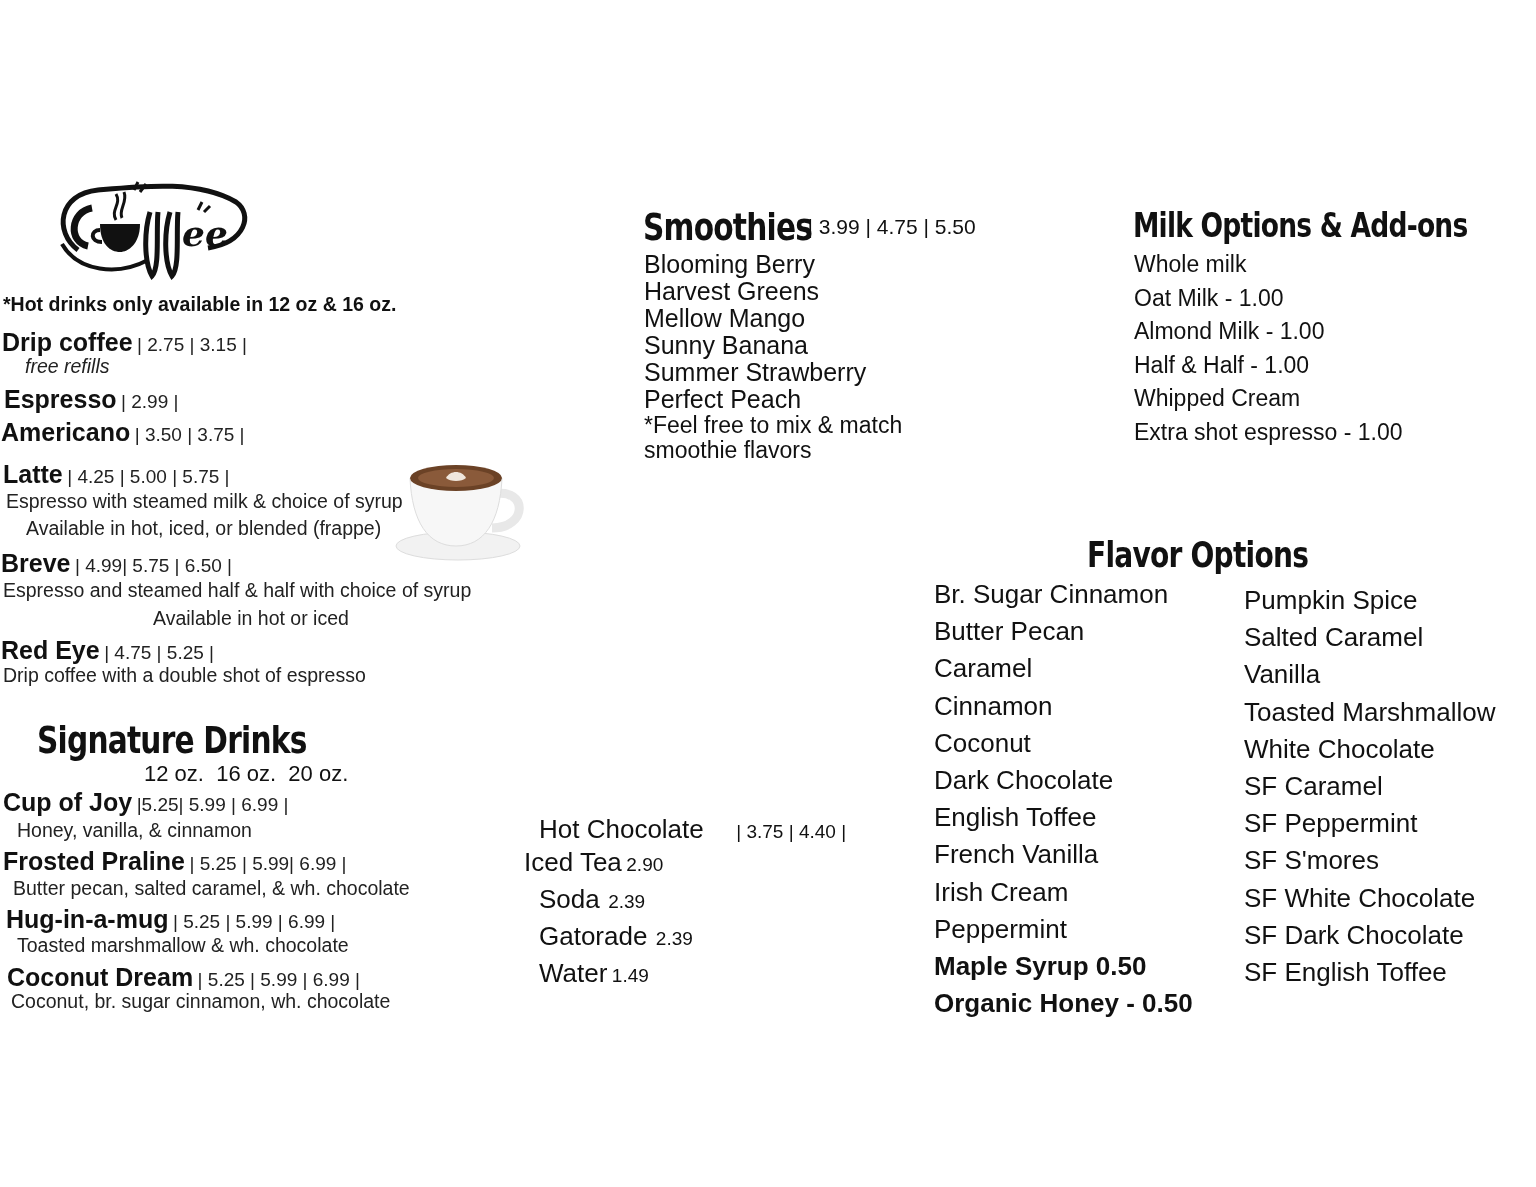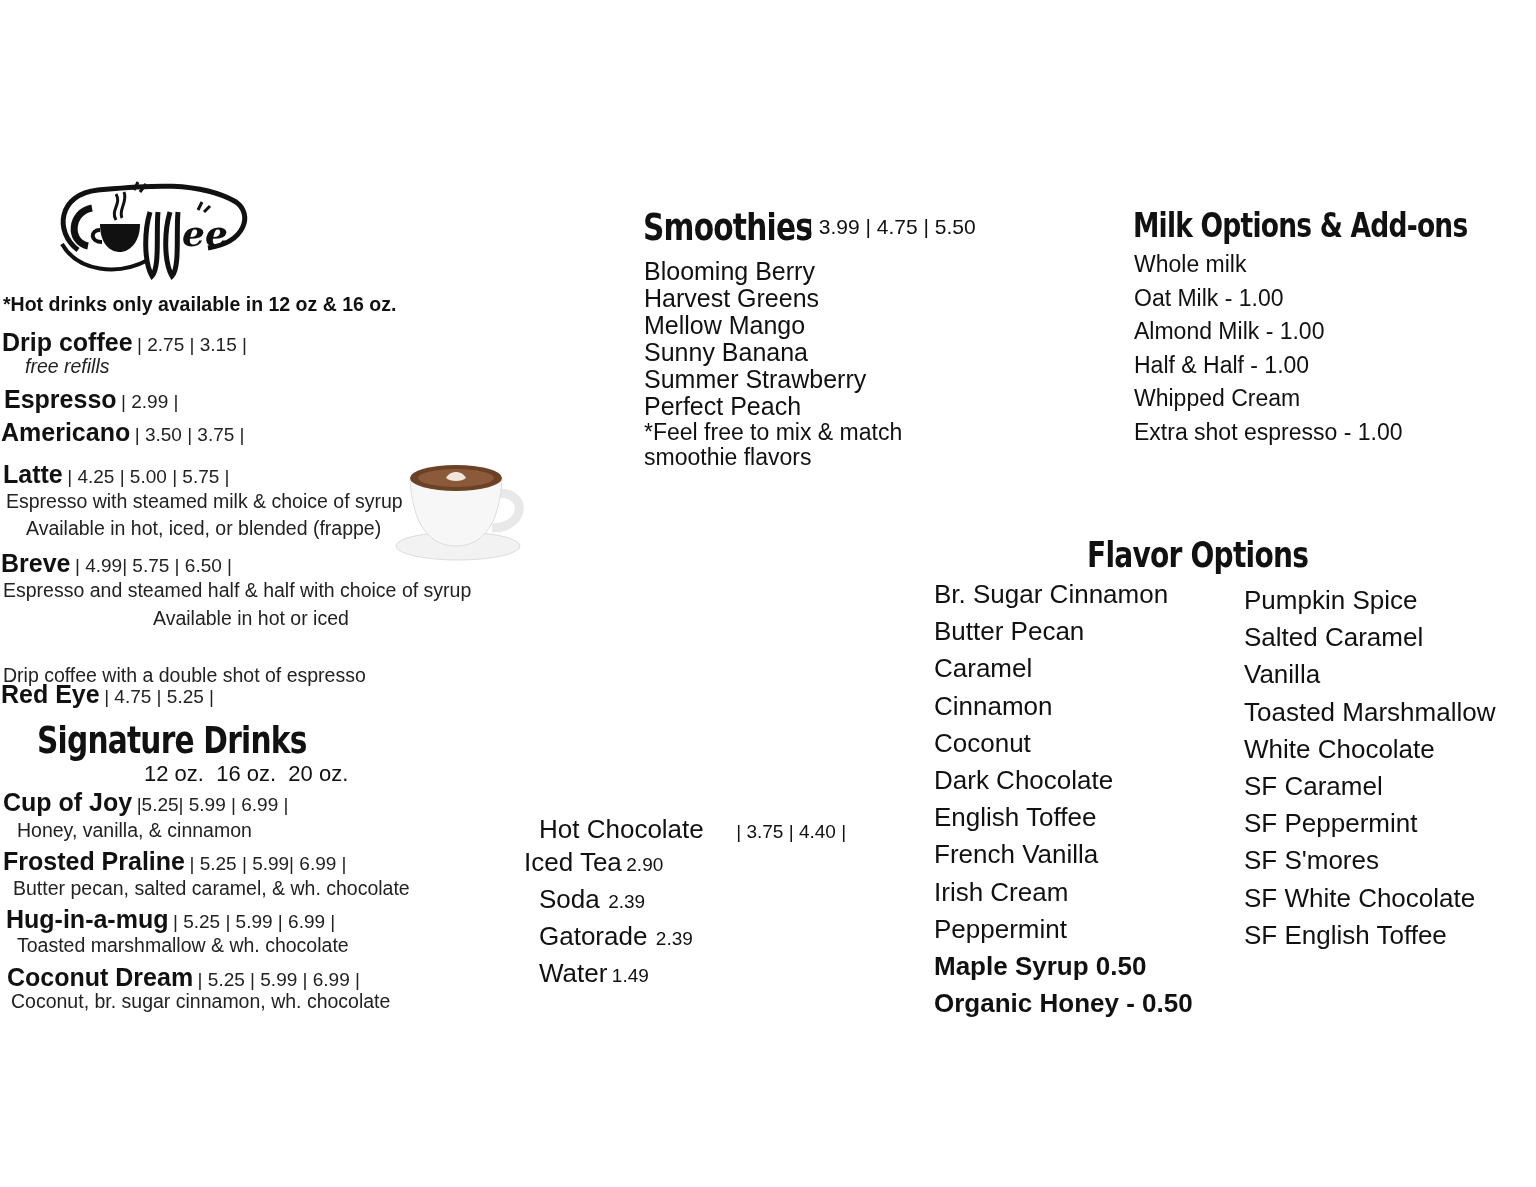--- a/index.html
+++ b/index.html
@@ -73,21 +73,21 @@
 <div class="abs desc" style="left:6px; top:490px;">Espresso with steamed milk &amp; choice of syrup</div>
 <div class="abs desc" style="left:26px; top:517px;">Available in hot, iced, or blended (frappe)</div>
 
 <div class="abs" style="left:1px; top:549px;">
   <span class="item-name">Breve</span>
   <span class="price">| 4.99| 5.75 | 6.50 |</span>
 </div>
 <div class="abs desc" style="left:3px; top:579px;">Espresso and steamed half &amp; half with choice of syrup</div>
 <div class="abs desc" style="left:153px; top:607px;">Available in hot or iced</div>
 
-<div class="abs" style="left:1px; top:636px;margin-top:44px;">
+<div class="abs" style="left:1px; top:636px;">
   <span class="item-name">Red Eye</span>
   <span class="price">| 4.75 | 5.25 |</span>
 </div>
 <div class="abs desc" style="left:3px; top:664px;">Drip coffee with a double shot of espresso</div>
 
 <div class="abs script" style="left:37px; top:718px; font-size:38px;">Signature Drinks</div>
 <div class="abs" style="left:144px; top:761px; font-size:22px; white-space:pre;">12 oz.  16 oz.  20 oz.</div>
 
 <div class="abs" style="left:3px; top:788px;">
   <span class="item-name">Cup of Joy</span>
@@ -110,21 +110,21 @@
 <div class="abs" style="left:7px; top:963px;">
   <span class="item-name">Coconut Dream</span>
   <span class="price">| 5.25 | 5.99 | 6.99 |</span>
 </div>
 <div class="abs desc" style="left:11px; top:990px;">Coconut, br. sugar cinnamon, wh. chocolate</div>
 
 <div class="abs" style="left:643px; top:205px;">
   <span class="script" style="display:inline-block; font-size:38px; width:160px;">Smoothies</span>
   <span style="font-size:21px; position:relative; top:-6px;">| 3.99 | 4.75 | 5.50</span>
 </div>
-<div class="abs" style="left:644px; top:258px;">
+<div class="abs" style="left:644px; top:251px;">
   <div class="line">Blooming Berry</div>
   <div class="line">Harvest Greens</div>
   <div class="line">Mellow Mango</div>
   <div class="line">Sunny Banana</div>
   <div class="line">Summer Strawberry</div>
   <div class="line">Perfect Peach</div>
   <div style="font-size:23px; line-height:25px;">*Feel free to mix &amp; match</div>
   <div style="font-size:23px; line-height:25px;">smoothie flavors</div>
 </div>
 
@@ -179,14 +179,15 @@
 <div class="abs" style="left:1244px; top:582px;">
   <div class="flav">Pumpkin Spice</div>
   <div class="flav">Salted Caramel</div>
   <div class="flav">Vanilla</div>
   <div class="flav">Toasted Marshmallow</div>
   <div class="flav">White Chocolate</div>
   <div class="flav">SF Caramel</div>
   <div class="flav">SF Peppermint</div>
   <div class="flav">SF S'mores</div>
   <div class="flav">SF White Chocolate</div>
+  <div class="flav">SF Dark Chocolate</div>
   <div class="flav">SF English Toffee</div>
 </div>
 
 </body></html>

